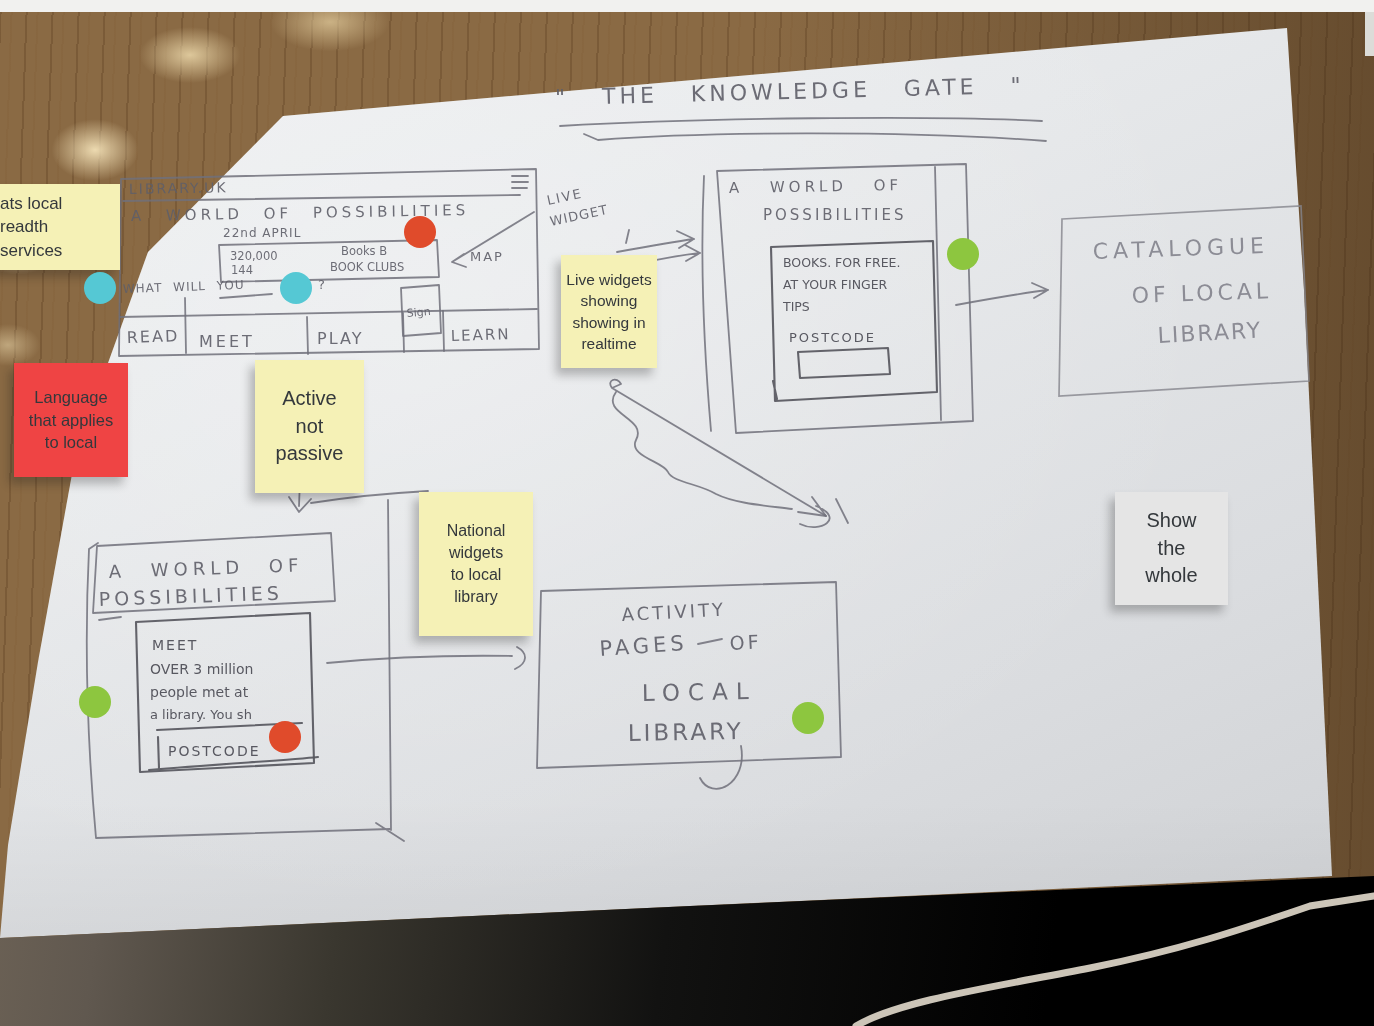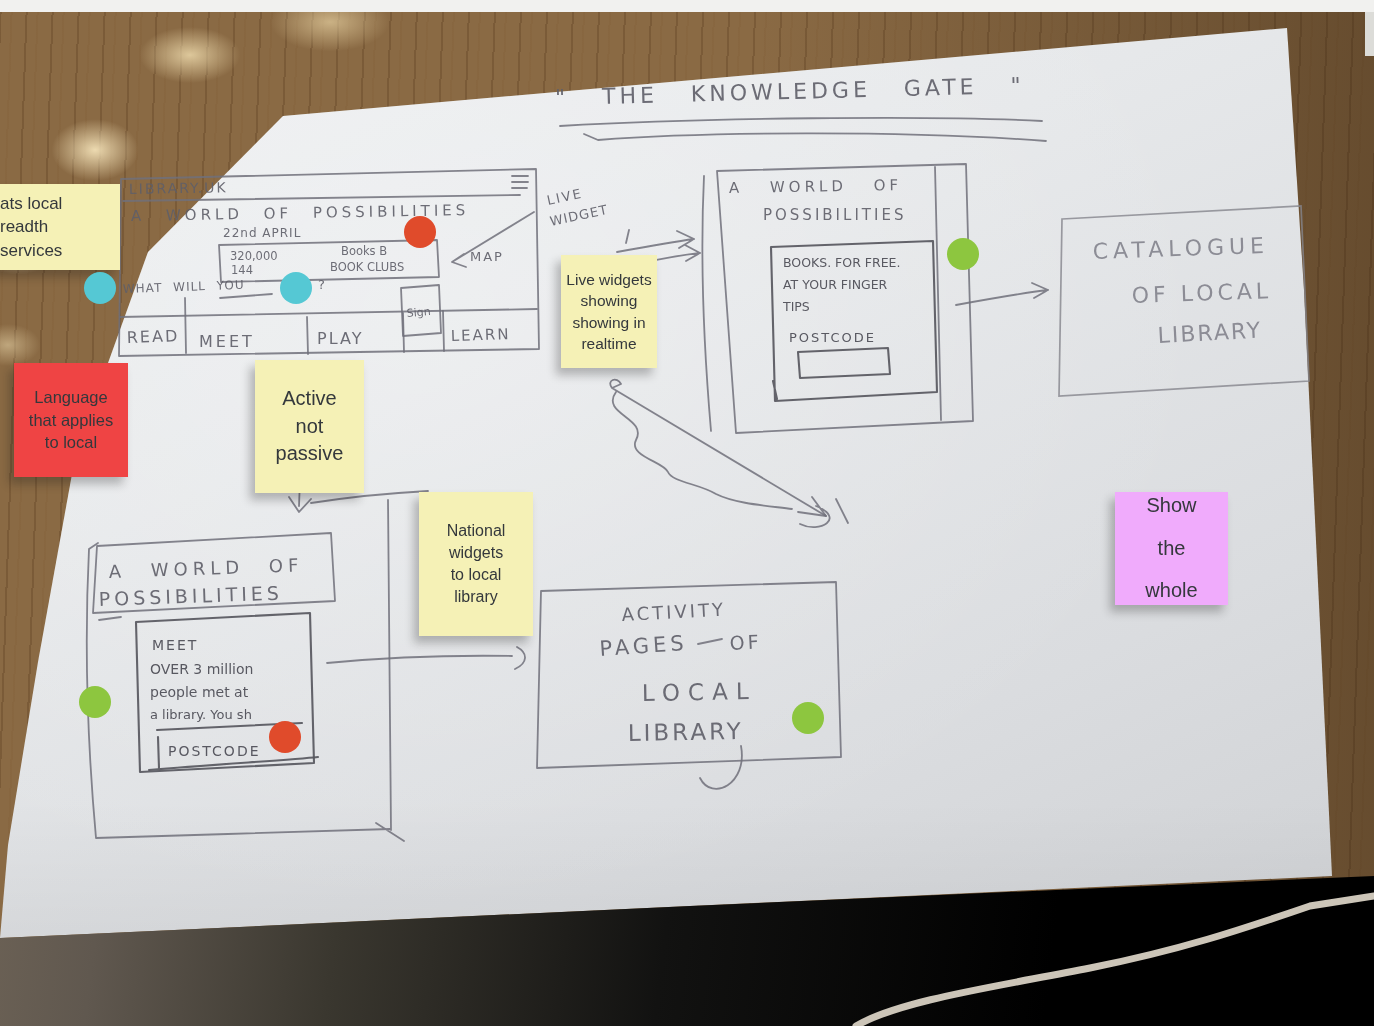--- a/index.html
+++ b/index.html
@@ -203,21 +203,21 @@
     <div>showing</div>
     <div>showing in</div>
     <div>realtime</div>
   </div>
   <div class="note n-national" style="background-color: rgb(245, 241, 182);">
     <div>National</div>
     <div>widgets</div>
     <div>to local</div>
     <div>library</div>
   </div>
-  <div class="note n-show" style="background-color: #f0abfc; justify-content: space-between;">
+  <div class="note n-show" style="background-color: #e5e5e5;">
     <div>Show</div>
     <div>the</div>
     <div>whole</div>
   </div>
 
   <div class="dot" style="left: 404px; top: 216px; background-color: rgb(224, 75, 43);"></div>
   <div class="dot" style="left: 84px; top: 272px; background-color: rgb(85, 200, 212);"></div>
   <div class="dot" style="left: 280px; top: 272px; background-color: rgb(85, 200, 212);"></div>
   <div class="dot" style="left: 947px; top: 238px; background-color: rgb(141, 198, 63);"></div>
   <div class="dot" style="left: 79px; top: 686px; background-color: rgb(141, 198, 63);"></div>

